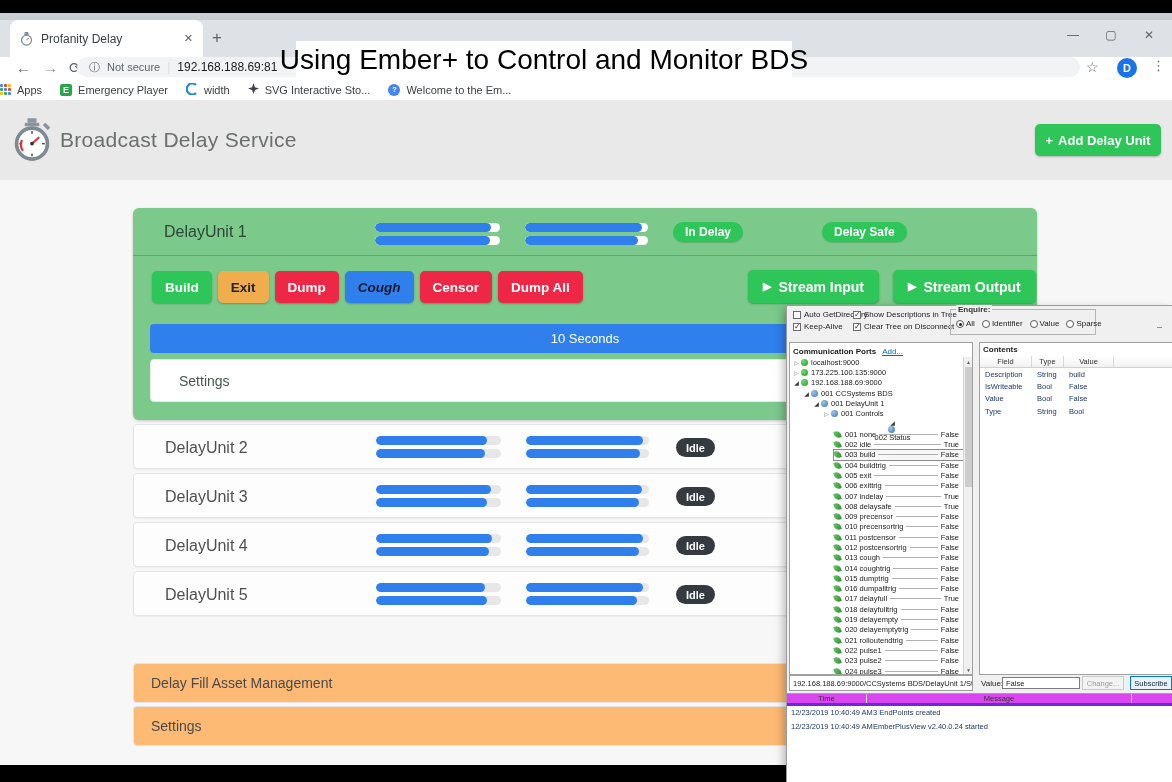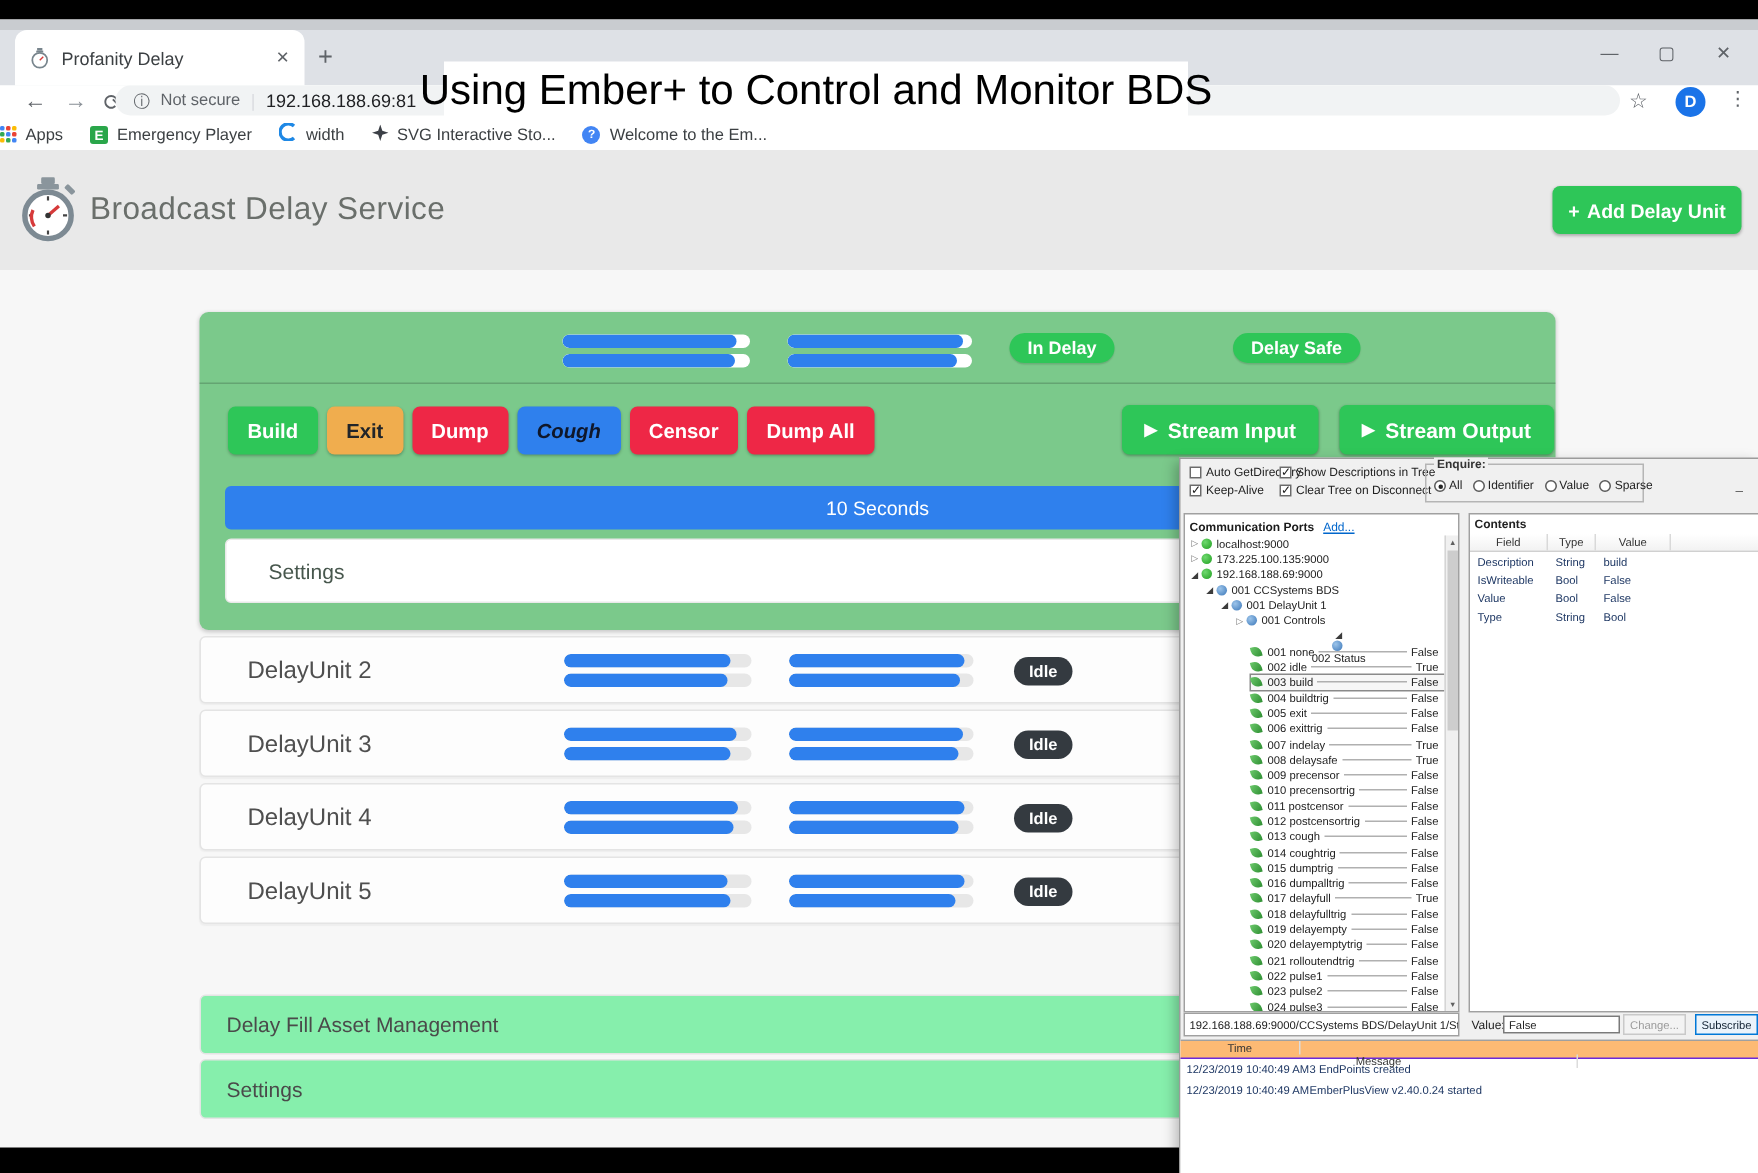--- a/index.html
+++ b/index.html
@@ -81,21 +81,21 @@
   .unit1-settings { left:17px; top:151px; width:870px; height:43px; background:#fff; border-radius:4px;
                     display:flex; align-items:center; padding-left:28px; font-size:14px; color:#47574d;
                     border:1px solid #e9e9e9; cursor:pointer; }
 
   .unit-row { left:133px; width:904px; height:45px; background:#fdfdfd; border:1px solid #e4e4e4;
               border-radius:4px; box-shadow:0 1px 1px rgba(0,0,0,.04); }
   .unit-name { position:absolute; left:31px; top:0; height:45px; display:flex; align-items:center;
                font-size:16px; color:#4f4f4f; }
   .idle-badge { position:absolute; left:542px; top:13px; height:19px; border-radius:10px; background:#343a40;
                 color:#fff; font-size:11px; font-weight:bold; display:flex; align-items:center; padding:0 10px; }
-  .footer-row { left:133px; width:904px; height:40px; background:#86efac; border:1px solid #e4e4e4;
+  .footer-row { left:133px; width:904px; height:40px; background:#fdba74; border:1px solid #e4e4e4;
                 border-radius:4px; display:flex; align-items:center; padding-left:17px; font-size:14px;
                 color:#4a4a4a; cursor:pointer; }
   .bottom-black { left:0; top:765px; width:786px; height:17px; background:#000; }
 
   
   .ember { left:786px; top:305px; width:386px; height:477px; background:#f0f0f0;
            border-left:1px solid #9b9b9b; border-top:1px solid #9b9b9b; z-index:50;
            box-shadow:-3px 3px 8px rgba(0,0,0,.25); font-size:8px; color:#222; }
   .ember .abs { position:absolute; }
   .opt-col { top:4px; display:flex; flex-direction:column; gap:3px; }
@@ -145,21 +145,21 @@
   .cw0 { width:52px; } .cw1 { width:32px; } .cw2 { width:50px; }
   .value-bar { left:192px; top:369px; width:200px; height:16px; display:flex; align-items:center; }
   .vb-label { font-size:8px; margin-left:2px; }
   .vb-input { position:absolute; left:23px; top:2px; width:78px; height:12px; background:#fff;
               border:1px solid #7a7a7a; font-size:7.5px; display:flex; align-items:center; padding-left:3px; }
   .vb-btn { position:absolute; top:1px; height:14px; font-size:7.5px; display:flex; align-items:center;
             justify-content:center; cursor:pointer; }
   .vb-change { left:103px; width:42px; background:#f3f3f3; border:1px solid #c9c9c9; color:#9a9a9a; }
   .vb-sub { left:151px; width:42px; background:#eaf3fb; border:1px solid #0078d7; color:#123; }
   .log { left:0; top:387px; width:386px; height:90px; background:#fff; border-top:1px solid #a0a0a0; }
-  .log-hrow { display:flex; height:12px; border-bottom:1px solid #6d28d9; background:#fdba74;flex-direction:column; }
+  .log-hrow { display:flex; height:12px; border-bottom:3px solid #6d28d9; background:#d946ef; }
   .log-hcell { font-size:7.5px; color:#333; display:flex; align-items:center; justify-content:center;
                border-right:1px solid #dcdcdc; }
   .lw0 { width:80px; } .lw1 { width:265px; }
   .log-row { display:flex; height:13.5px; align-items:center; }
   .log-cell { font-size:7.5px; color:#1f3864; white-space:nowrap; }
   .log-cell.t { width:80px; padding-left:4px; } .log-cell.m { padding-left:6px; }
 </style>
 </head>
 <body>
 
@@ -255,20 +255,21 @@
 </svg>
 <div class="abs app-title">Broadcast Delay Service</div>
 <div class="abs add-btn">
   <b>+</b>
   <span>Add Delay Unit</span>
 </div>
 <div class="abs content-bg"></div>
 
 <div class="abs unit1">
   <div class="abs unit1-header" id="unit1-header">
+    <div class="abs unit1-name">DelayUnit 1</div>
     <div class="pill-badge" style="left:540px; top:14px;">In Delay</div>
     <div class="pill-badge" style="left:689px; top:14px;">Delay Safe</div>
   <div class="meter" style="left: 242px; top: 15px; width: 125px; background: rgb(255, 255, 255);">
         <div class="fill" style="width: 93%;"></div>
       </div>
       <div class="meter" style="left: 242px; top: 28px; width: 125px; background: rgb(255, 255, 255);">
         <div class="fill" style="width: 92%;"></div>
       </div>
       <div class="meter" style="left: 392px; top: 15px; width: 123px; background: rgb(255, 255, 255);">
         <div class="fill" style="width: 95%;"></div>

